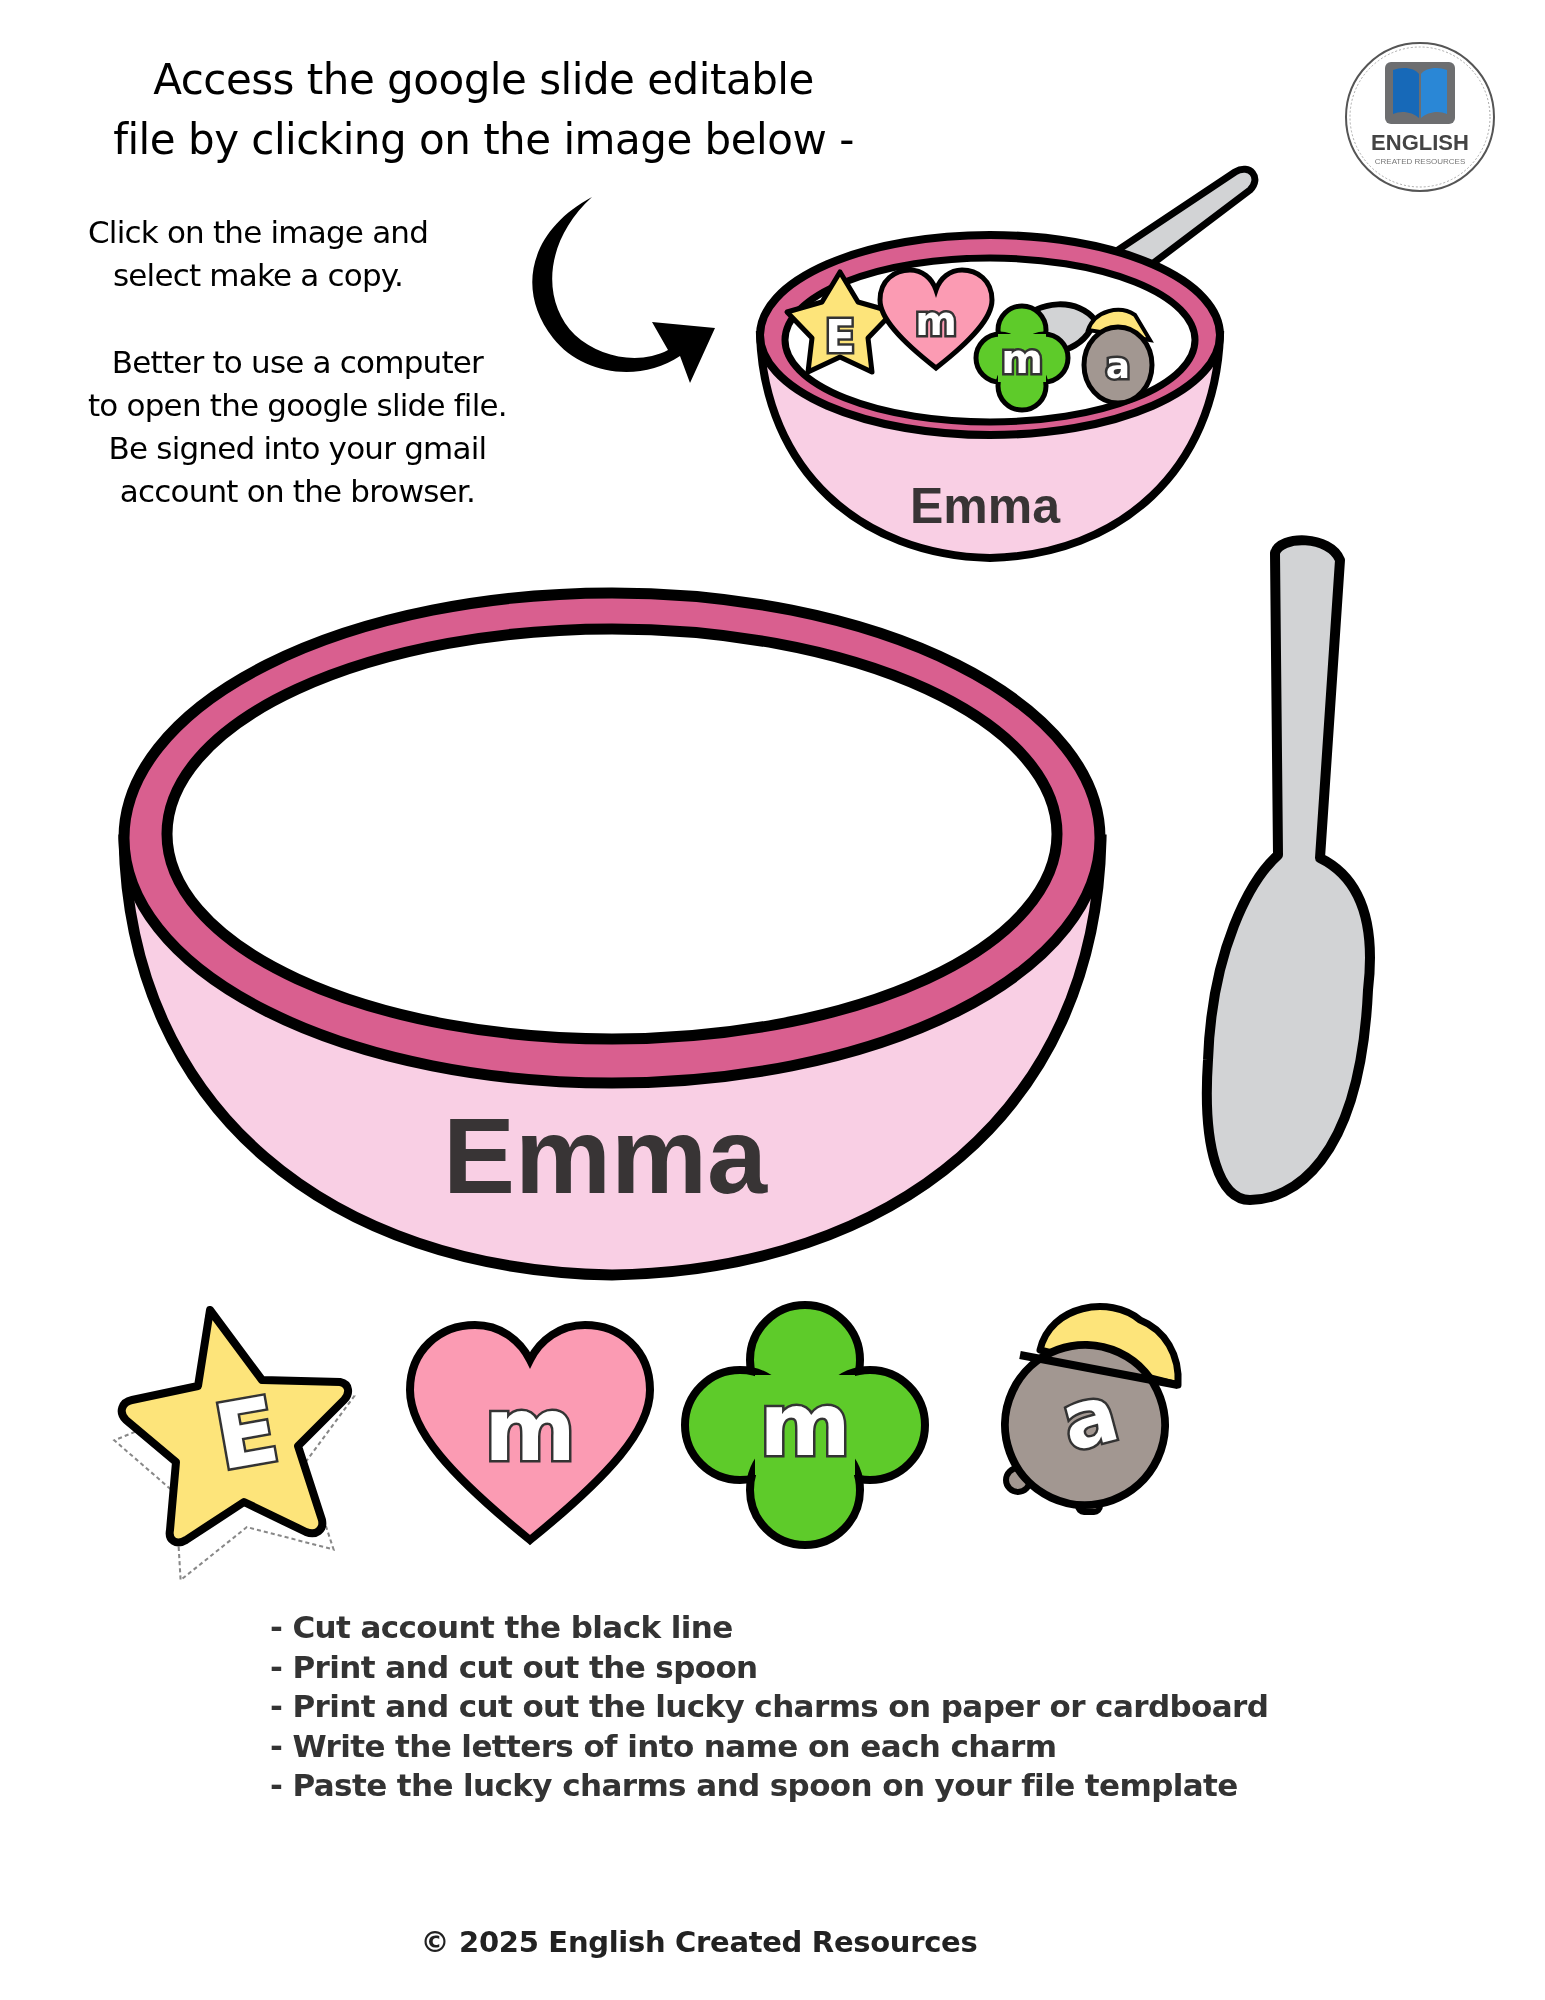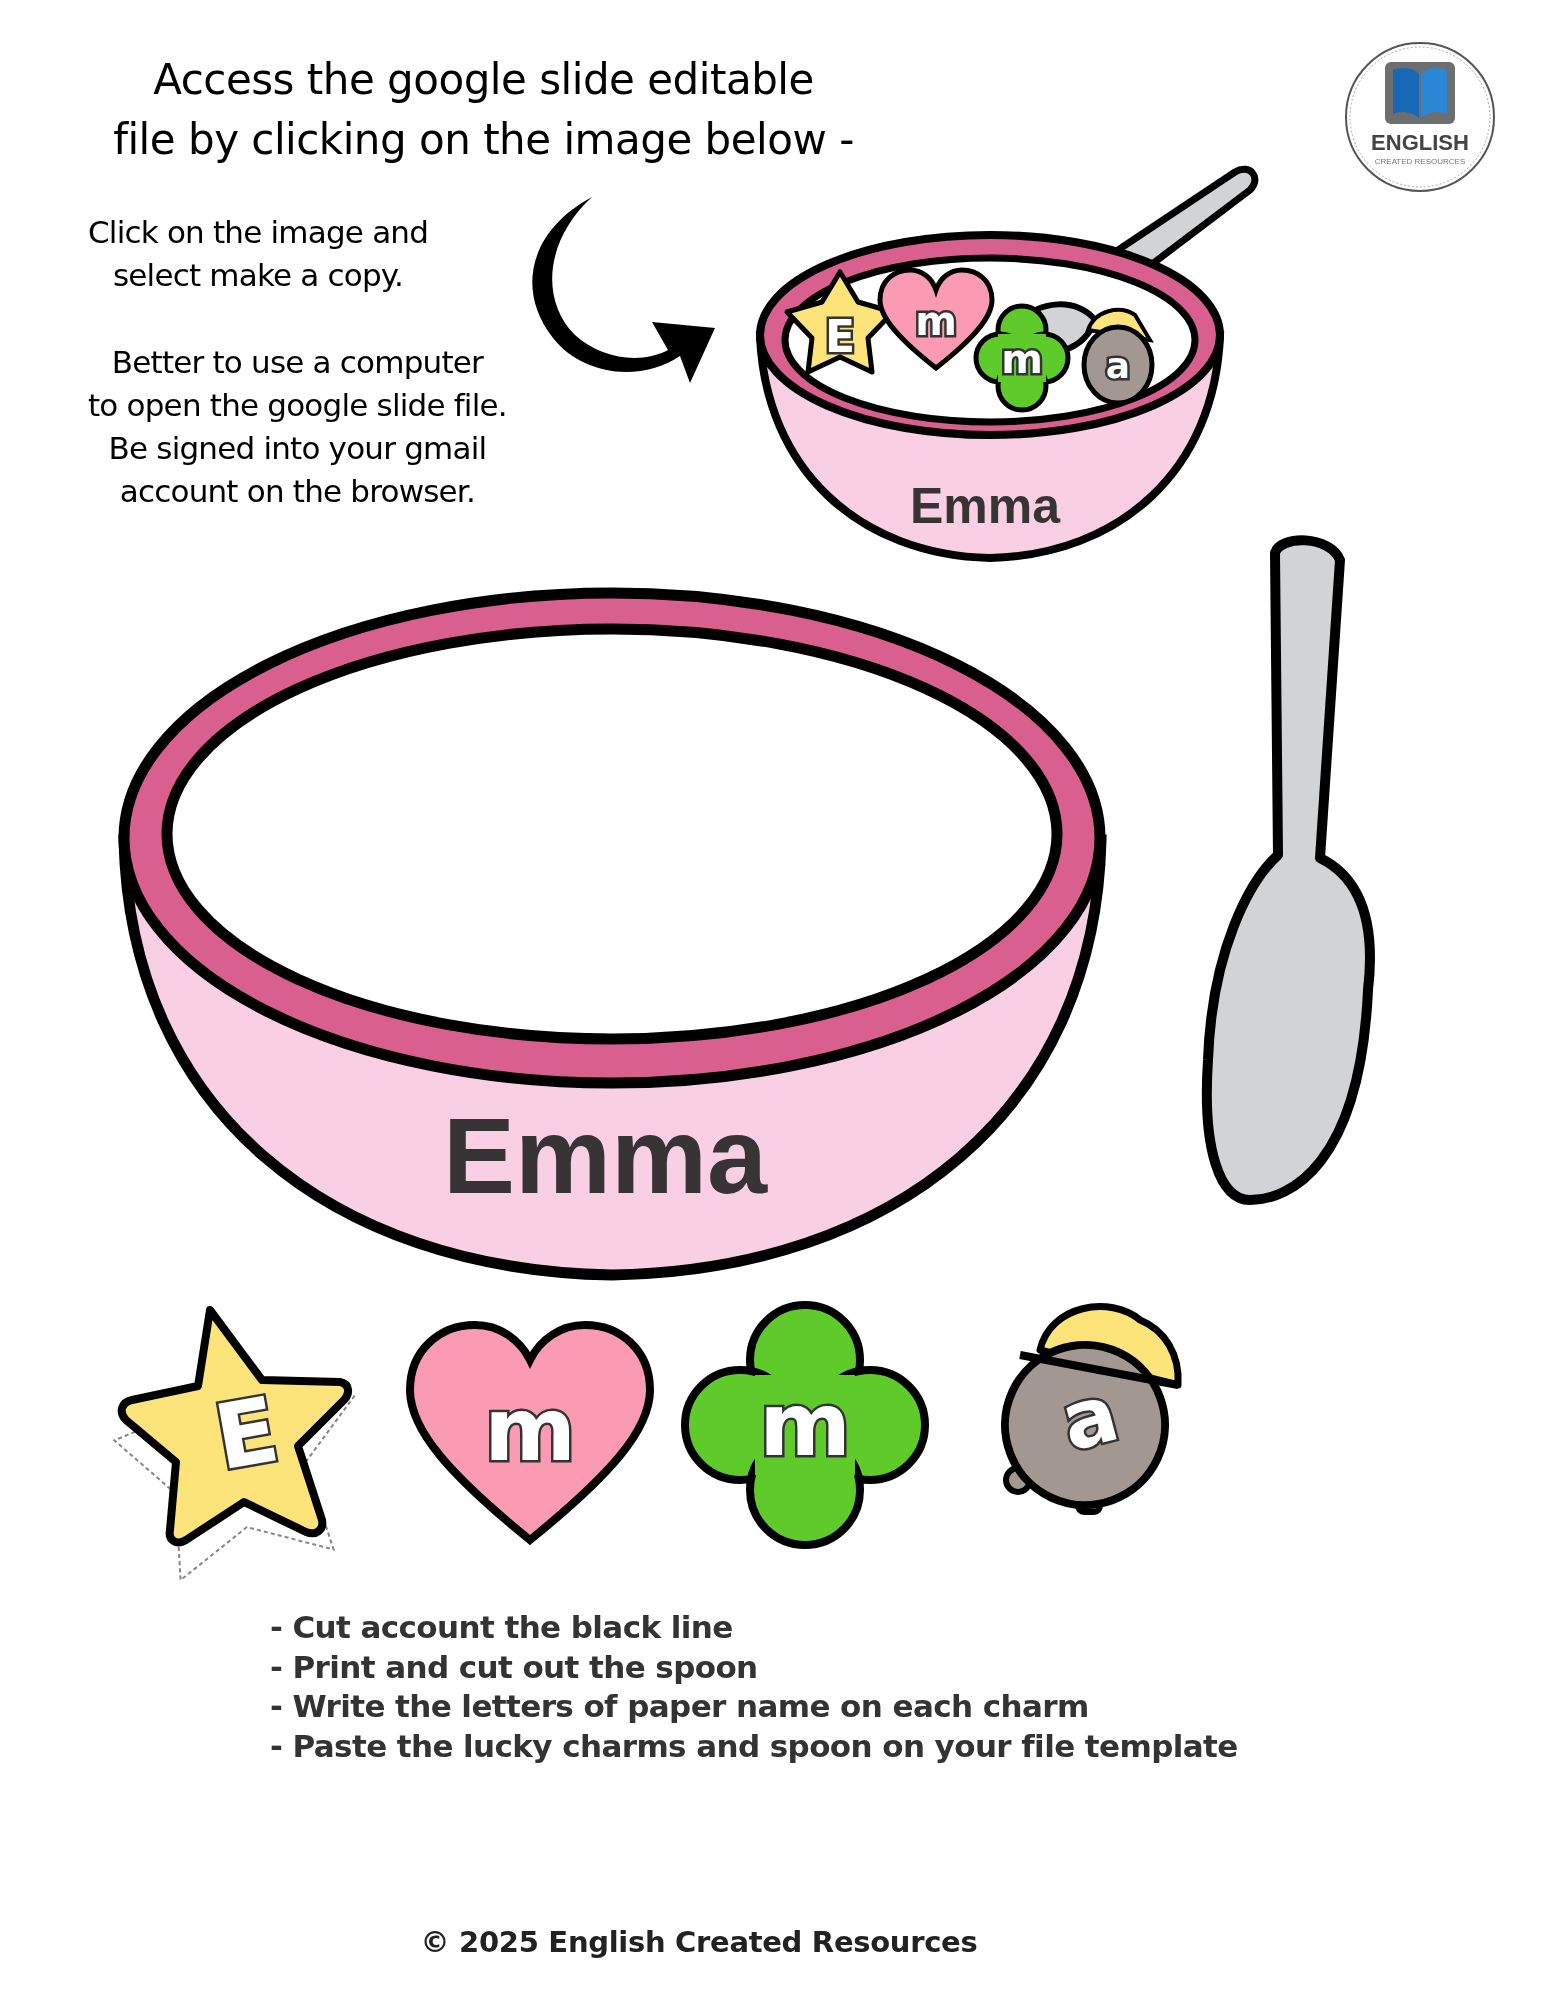--- a/index.html
+++ b/index.html
@@ -140,17 +140,18 @@
 <div class="abs note note2">
   <div>Better to use a computer</div>
   <div>to open the google slide file.</div>
   <div>Be signed into your gmail</div>
   <div>account on the browser.</div>
 </div>
 
 <div class="abs steps">
   <div>- Cut account the black line</div>
   <div>- Print and cut out the spoon</div>
-  <div>- Write the letters of paper name on each charm</div>
+  <div>- Print and cut out the lucky charms on paper or cardboard</div>
+  <div>- Write the letters of into name on each charm</div>
   <div>- Paste the lucky charms and spoon on your file template</div>
 </div>
 
 <div class="abs footer">© 2025 English Created Resources</div>
 
 </body></html>

